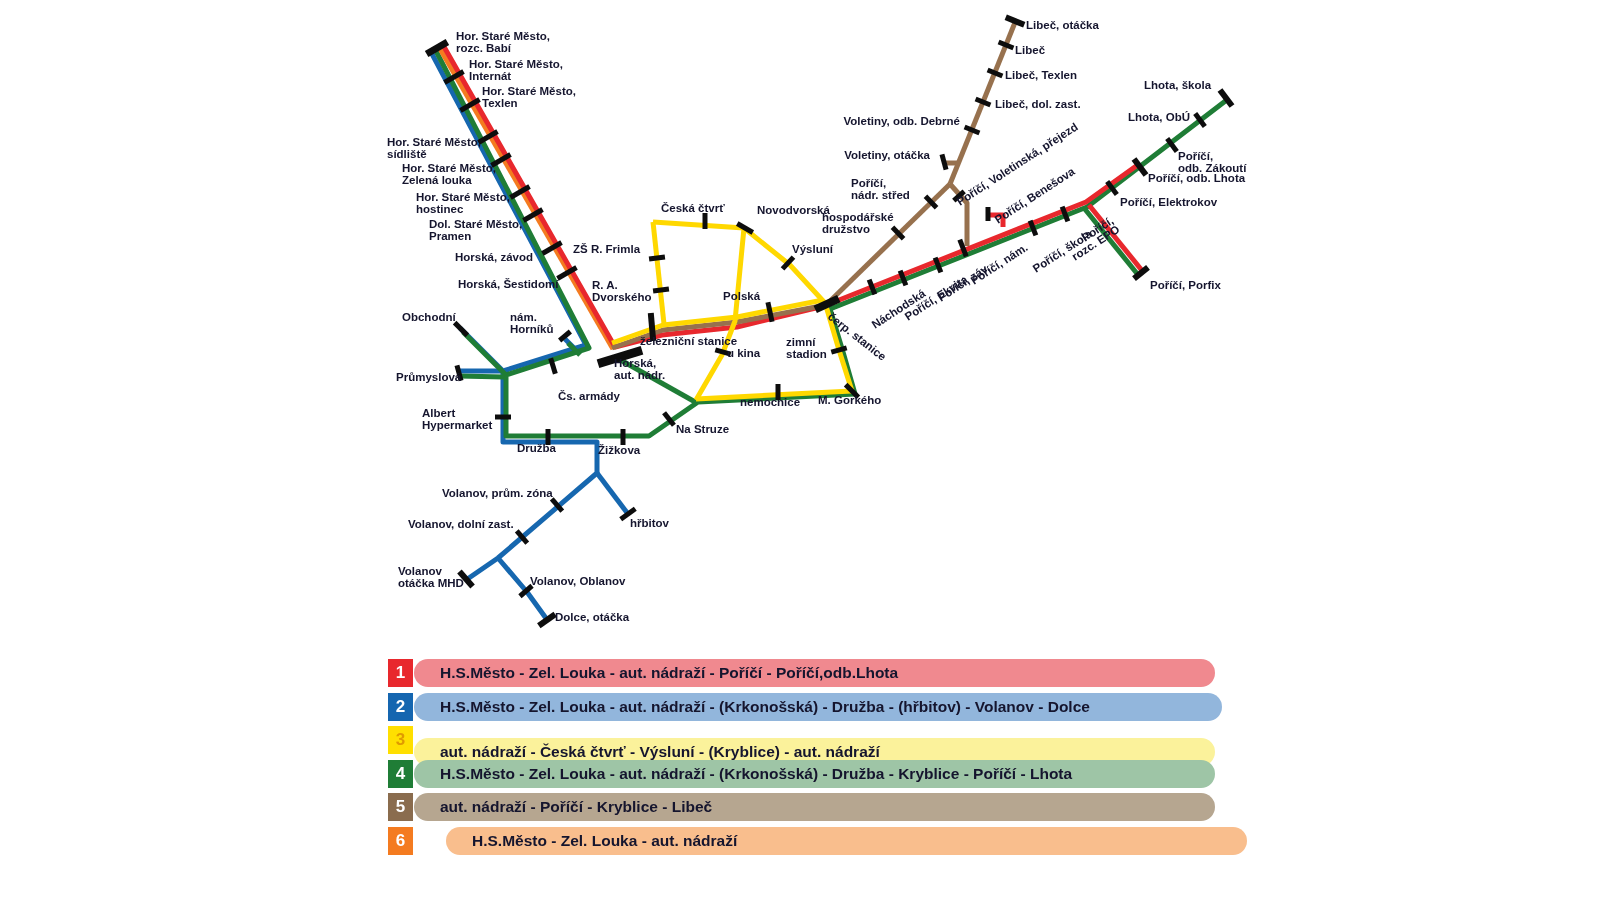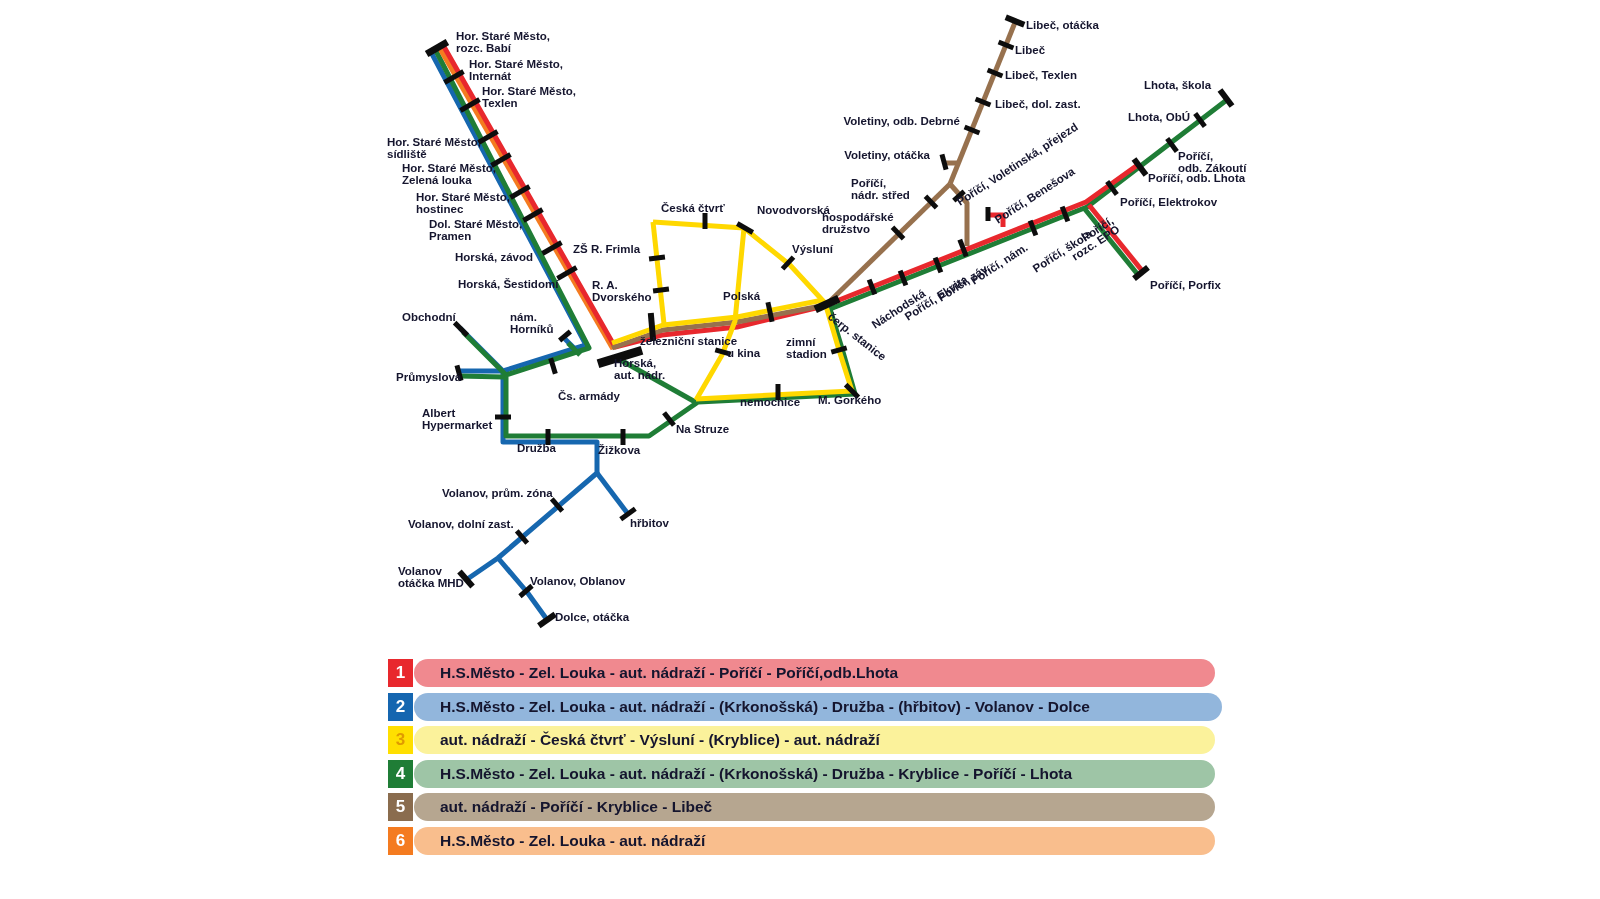--- a/index.html
+++ b/index.html
@@ -184,28 +184,28 @@
       <div class="lrow" style="left: 388px; top: 659px;">
         <div class="lnum" style="background: rgb(232, 40, 45); color: rgb(255, 255, 255);">1</div>
         <div class="lbar" style="background: rgb(240, 137, 143); width: 801px; color: rgb(21, 21, 46);">H.S.Město - Zel. Louka - aut. nádraží - Poříčí - Poříčí,odb.Lhota</div>
       </div>
       <div class="lrow" style="left: 388px; top: 693px;">
         <div class="lnum" style="background: rgb(21, 102, 176); color: rgb(255, 255, 255);">2</div>
         <div class="lbar" style="background: rgb(146, 182, 220); width: 808px; color: rgb(21, 21, 46);">H.S.Město - Zel. Louka - aut. nádraží - (Krkonošská) - Družba - (hřbitov) - Volanov - Dolce</div>
       </div>
       <div class="lrow" style="left: 388px; top: 726px;">
         <div class="lnum" style="background: rgb(255, 223, 0); color: rgb(224, 154, 0);">3</div>
-        <div class="lbar" style="background: rgb(251, 242, 155); width: 801px; color: rgb(21, 21, 46);">aut. nádraží - Česká čtvrť - Výsluní - (Kryblice) - aut. nádraží</div>
+        <div class="lbar" style="background: rgb(251, 242, 155); width: 801px; color: rgb(21, 21, 46); margin-top: 12px;">aut. nádraží - Česká čtvrť - Výsluní - (Kryblice) - aut. nádraží</div>
       </div>
       <div class="lrow" style="left: 388px; top: 760px;">
         <div class="lnum" style="background: rgb(31, 125, 54); color: rgb(255, 255, 255);">4</div>
         <div class="lbar" style="background: rgb(158, 197, 166); width: 801px; color: rgb(21, 21, 46);">H.S.Město - Zel. Louka - aut. nádraží - (Krkonošská) - Družba - Kryblice - Poříčí - Lhota</div>
       </div>
       <div class="lrow" style="left: 388px; top: 793px;">
         <div class="lnum" style="background: rgb(138, 108, 78); color: rgb(255, 255, 255);">5</div>
         <div class="lbar" style="background: rgb(182, 166, 144); width: 801px; color: rgb(21, 21, 46);">aut. nádraží - Poříčí - Kryblice - Libeč</div>
       </div>
       <div class="lrow" style="left: 388px; top: 827px;">
         <div class="lnum" style="background: rgb(244, 123, 32); color: rgb(255, 255, 255);">6</div>
-        <div class="lbar" style="background: rgb(249, 190, 141); width: 801px; color: rgb(21, 21, 46);">H.S.Město - Zel. Louka - aut. nádraží</div>
+        <div class="lbar" style="background: rgb(249, 190, 141); width: 801px; color: rgb(21, 21, 46); margin-left: 32px;">H.S.Město - Zel. Louka - aut. nádraží</div>
       </div>
     </div>
 </div>
 
 </body></html>

